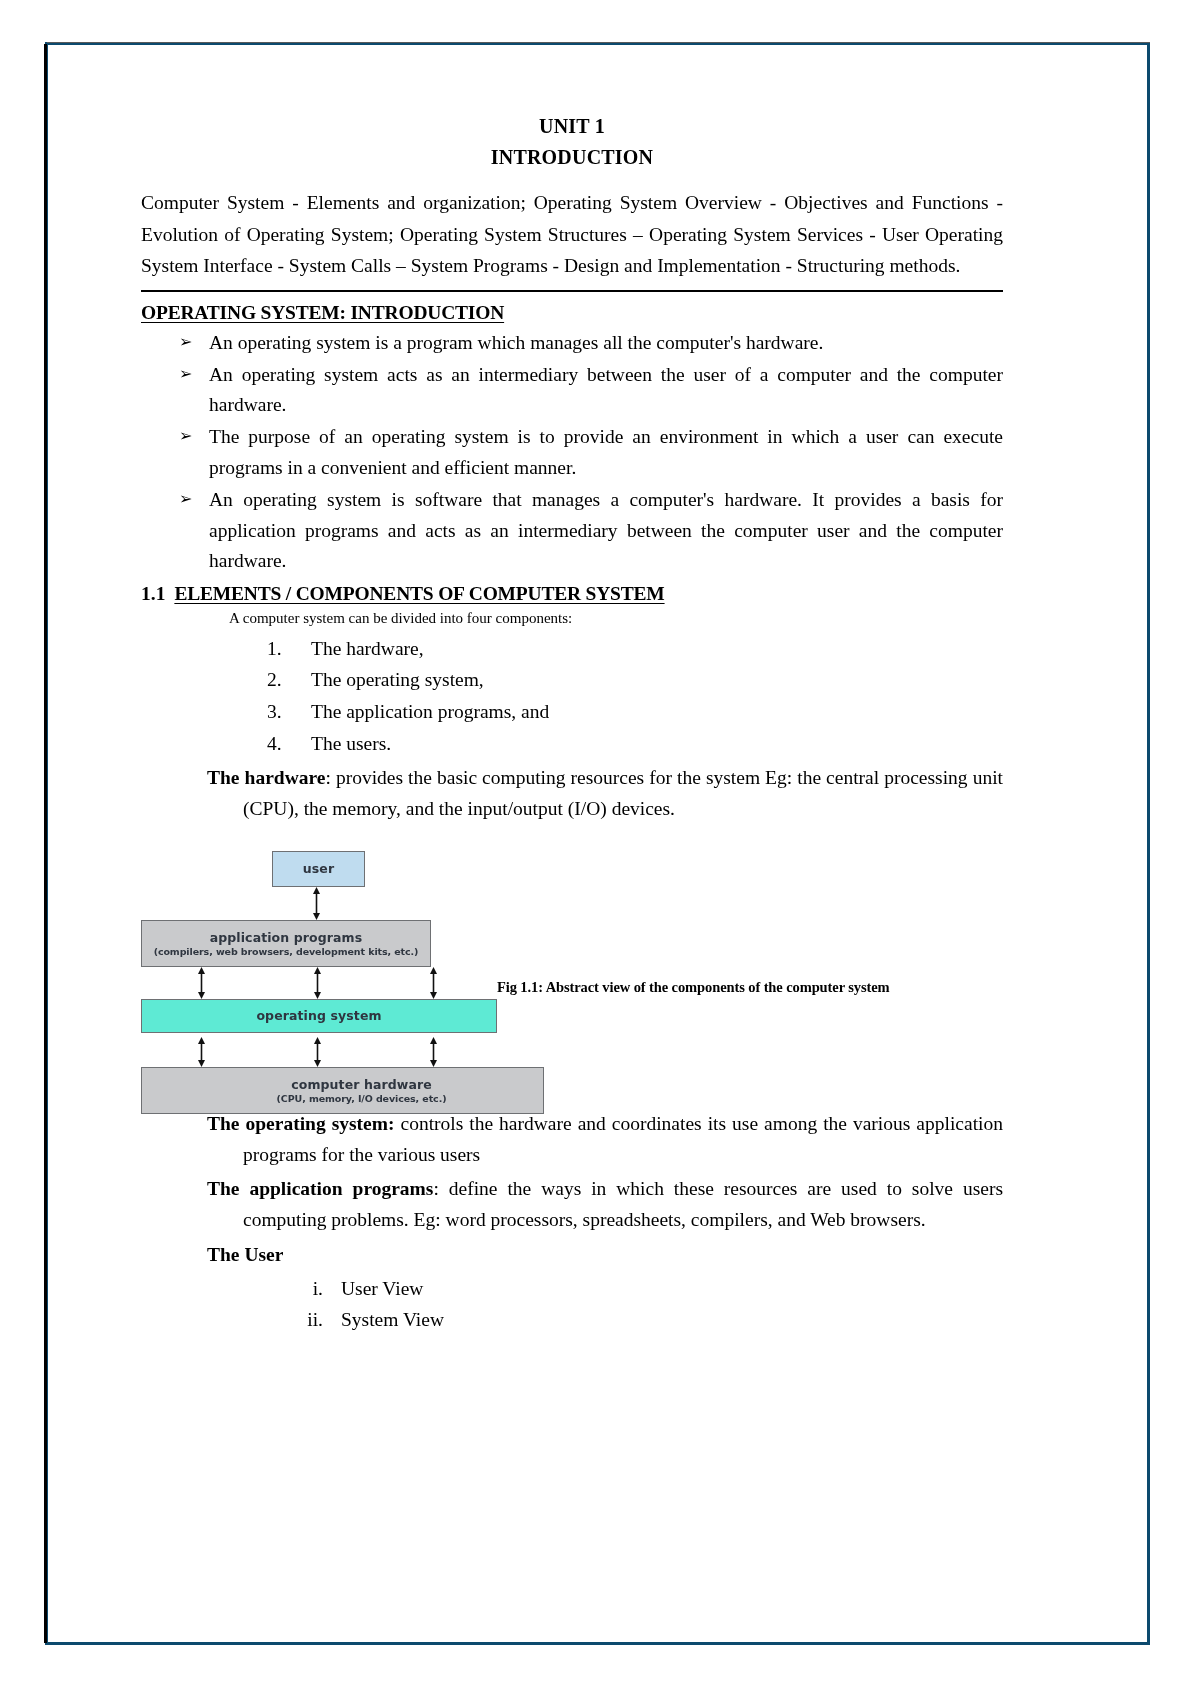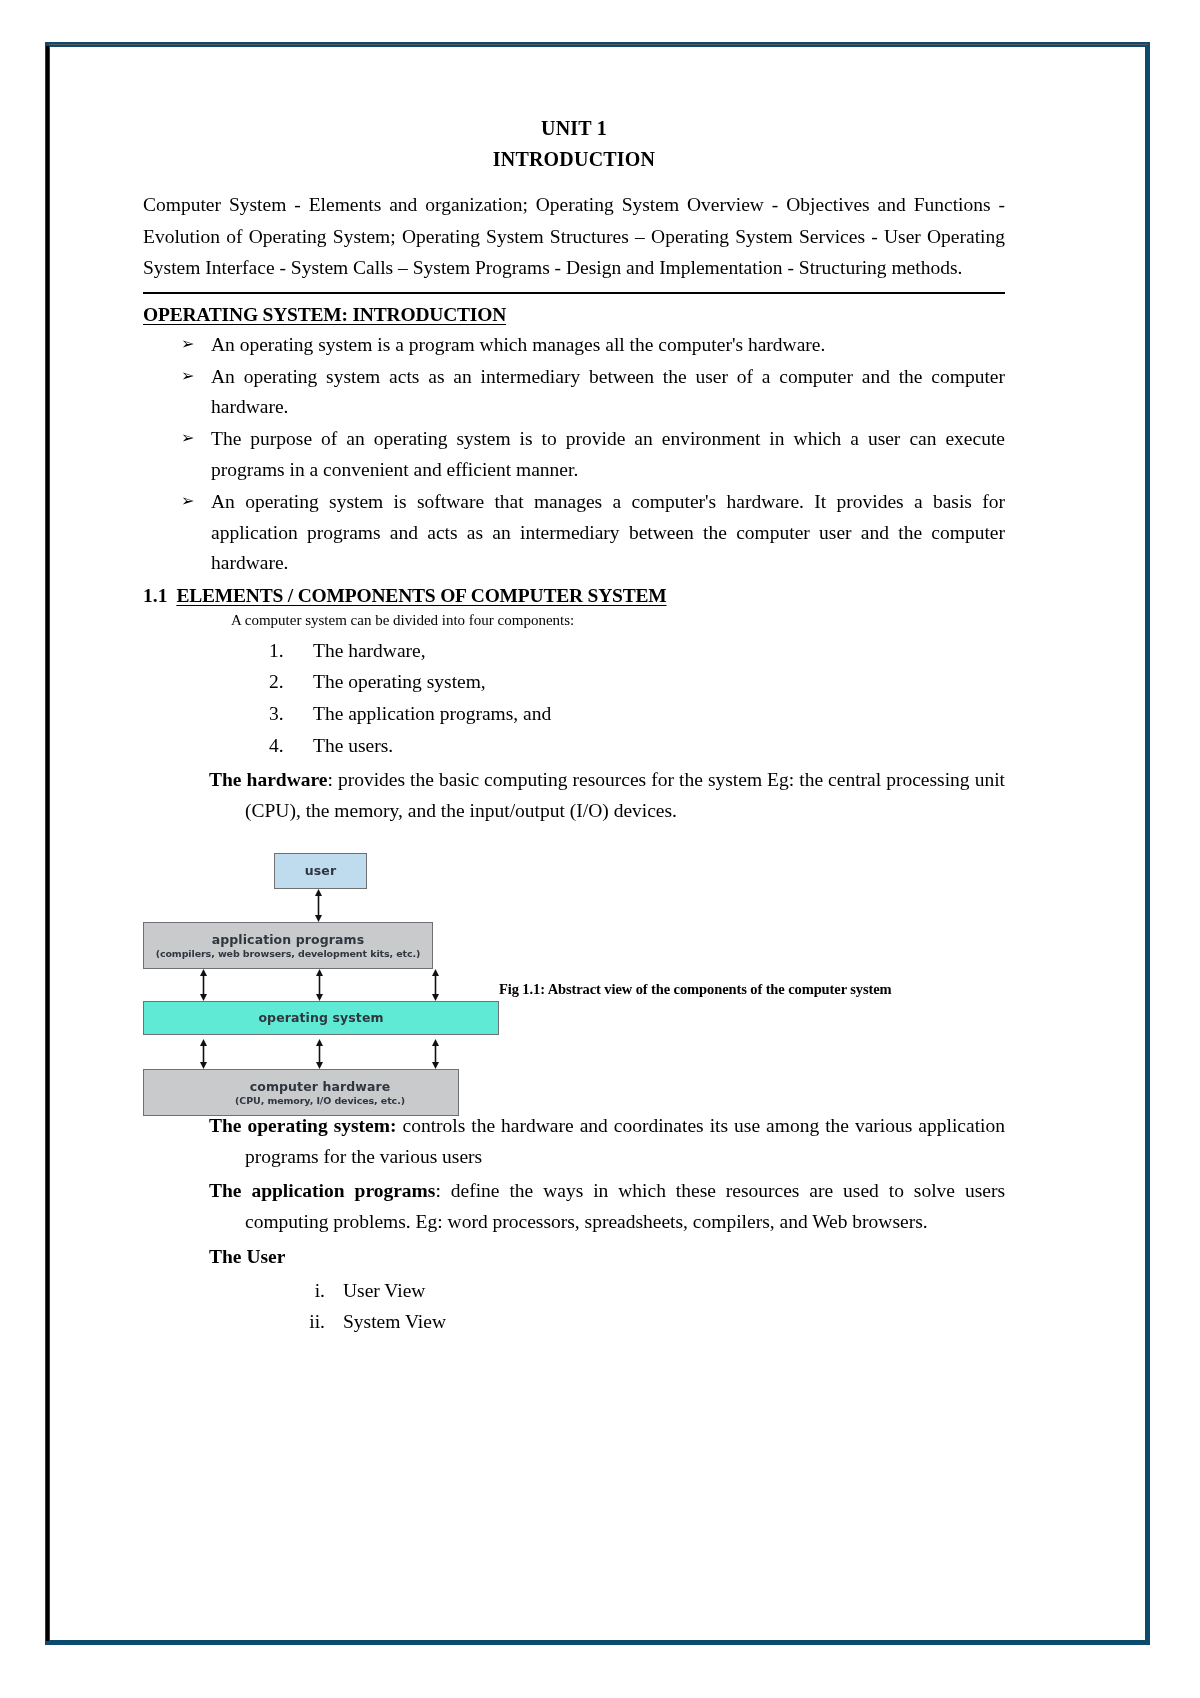--- a/index.html
+++ b/index.html
@@ -16,21 +16,21 @@
     position: relative;
   }
 
   
   .page-frame {
     position: absolute;
     left: 45px;
     top: 42px;
     width: 1105px;
     height: 1603px;
-    border: 5px solid #0c4a6e;
+    border: 3px solid #0c4a6e;
     box-sizing: border-box;
     background: #fff;
   }
   .page-frame::before {   
     content: "";
     position: absolute;
     left: -4px;
     top: -1px;
     width: 3px;
     height: calc(100% + 2px);
@@ -239,21 +239,21 @@
   }
   .box-apps {
     left: 0; top: 69px; width: 290px; height: 47px;
     background: #c9cacc;
   }
   .box-os {
     left: 0; top: 148px; width: 356px; height: 34px;
     background: #5eead4;
   }
   .box-hw {
-    left: 0; top: 216px; width: 316px; height: 47px;
+    left: 0; top: 216px; width: 403px; height: 47px;
     background: #c9cacc;
     padding-left: 38px;
   }
   .darrow {
     position: absolute;
     width: 9px;
   }
   .darrow svg { display: block; }
 
   .fig-caption {

